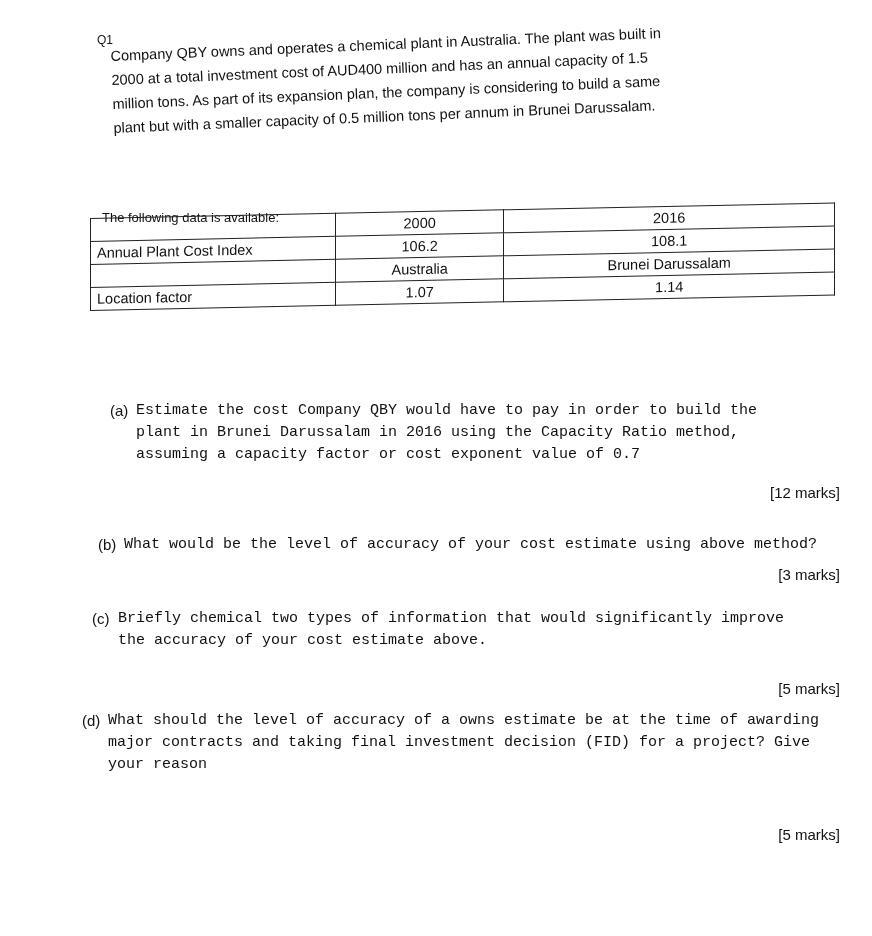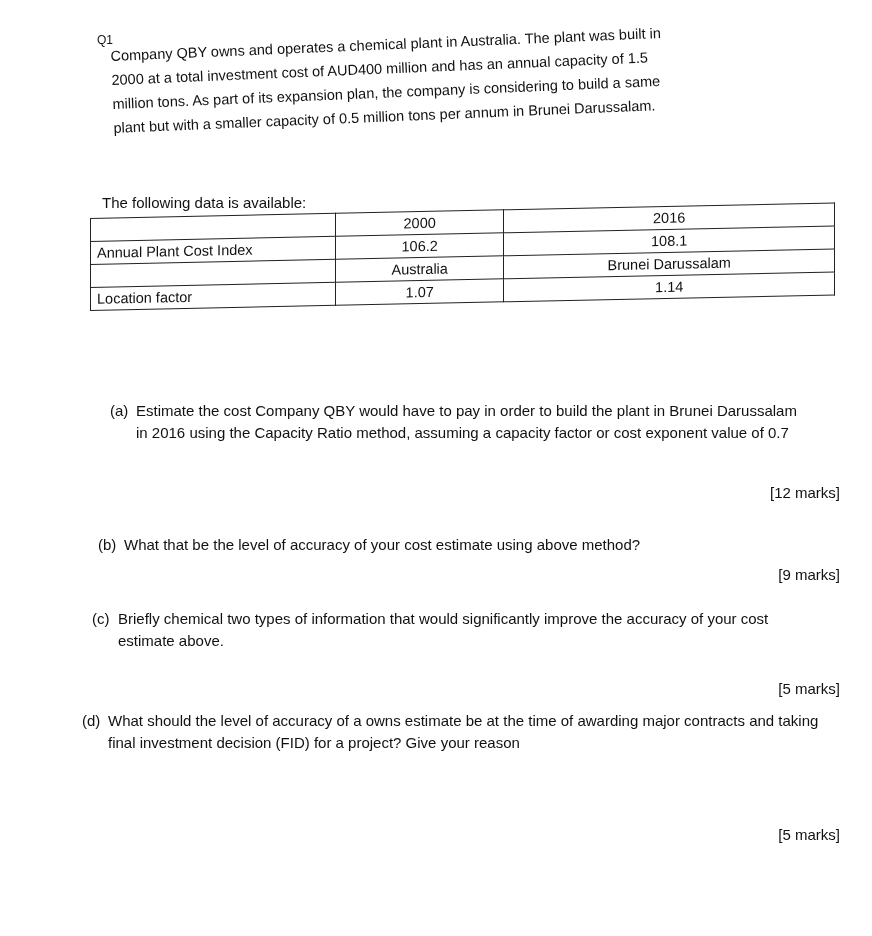--- a/index.html
+++ b/index.html
@@ -8,34 +8,34 @@
       font-family: "Liberation Sans", sans-serif; color: #111;
       position: relative;
     }
     .qnum { position: absolute; left: 64px; top: 33px; font-size: 12px; margin-left: 33px; }
     .intro {
       position: absolute; left: 110px; top: 44px; width: 700px;
       font-size: 14.5px; line-height: 24px;
       transform: rotate(-2.4deg); transform-origin: left top;
     }
     .intro div { white-space: nowrap; }
-    .lead { position: absolute; left: 102px; top: 194px; font-size: 15px; }
+    .lead { position: absolute; left: 102px; top: 210px; font-size: 13px; }
     table.data {
       position: absolute; left: 90px; top: 218px; width: 745px;
       border-collapse: collapse; font-size: 14.5px;
       transform: skewY(-1.2deg); transform-origin: left top;
     }
     table.data td { border: 1.5px solid #222; height: 22px; padding: 0 6px; }
     table.data td.c { text-align: center; }
     table.data td.l { text-align: left; width: 232px; }
     .part {
       position: absolute; font-size: 15px; line-height: 22px;
     }
     .part .label { position: absolute; left: 0; top: 0; }
-    .part .text { margin-left: 26px; }
+    .part .text { margin-left: 26px; font-family: Liberation Mono, monospace; }
     .marks { position: absolute; right: 32px; font-size: 15px; }
   </style>
 </head>
 <body>
 
 <div class="qnum">Q1</div>
 
 <div class="intro">
   <div>Company QBY owns and operates  a chemical plant in Australia.  The plant was built in</div>
   <div>2000 at a total investment cost of AUD400 million and has an annual capacity of 1.5</div>
@@ -71,23 +71,23 @@
   </table>
 
 <div class="part" style="left:110px; top:400px; width:700px;">
   <span class="label">(a)</span>
   <div class="text">Estimate the cost Company QBY would have to pay in order to build the plant in Brunei Darussalam in 2016 using the Capacity Ratio method, assuming a capacity factor or cost exponent value of 0.7</div>
 </div>
 <div class="marks" style="top:484px;">[12 marks]</div>
 
 <div class="part" style="left:98px; top:534px; width:740px;">
   <span class="label">(b)</span>
-  <div class="text">What that be the level of accuracy of your cost estimate using above method?</div>
+  <div class="text">What would be the level of accuracy of your cost estimate using above method?</div>
 </div>
-<div class="marks" style="top:566px;">[9 marks]</div>
+<div class="marks" style="top:566px;">[3 marks]</div>
 
 <div class="part" style="left:92px; top:608px; width:720px;">
   <span class="label">(c)</span>
   <div class="text">Briefly chemical two types of information that would significantly improve the accuracy of your cost estimate above.</div>
 </div>
 <div class="marks" style="top:680px;">[5 marks]</div>
 
 <div class="part" style="left:82px; top:710px; width:740px;">
   <span class="label">(d)</span>
   <div class="text">What should the level of accuracy of a owns estimate be at the time of awarding major contracts and taking final investment decision (FID) for a project? Give your reason</div>

